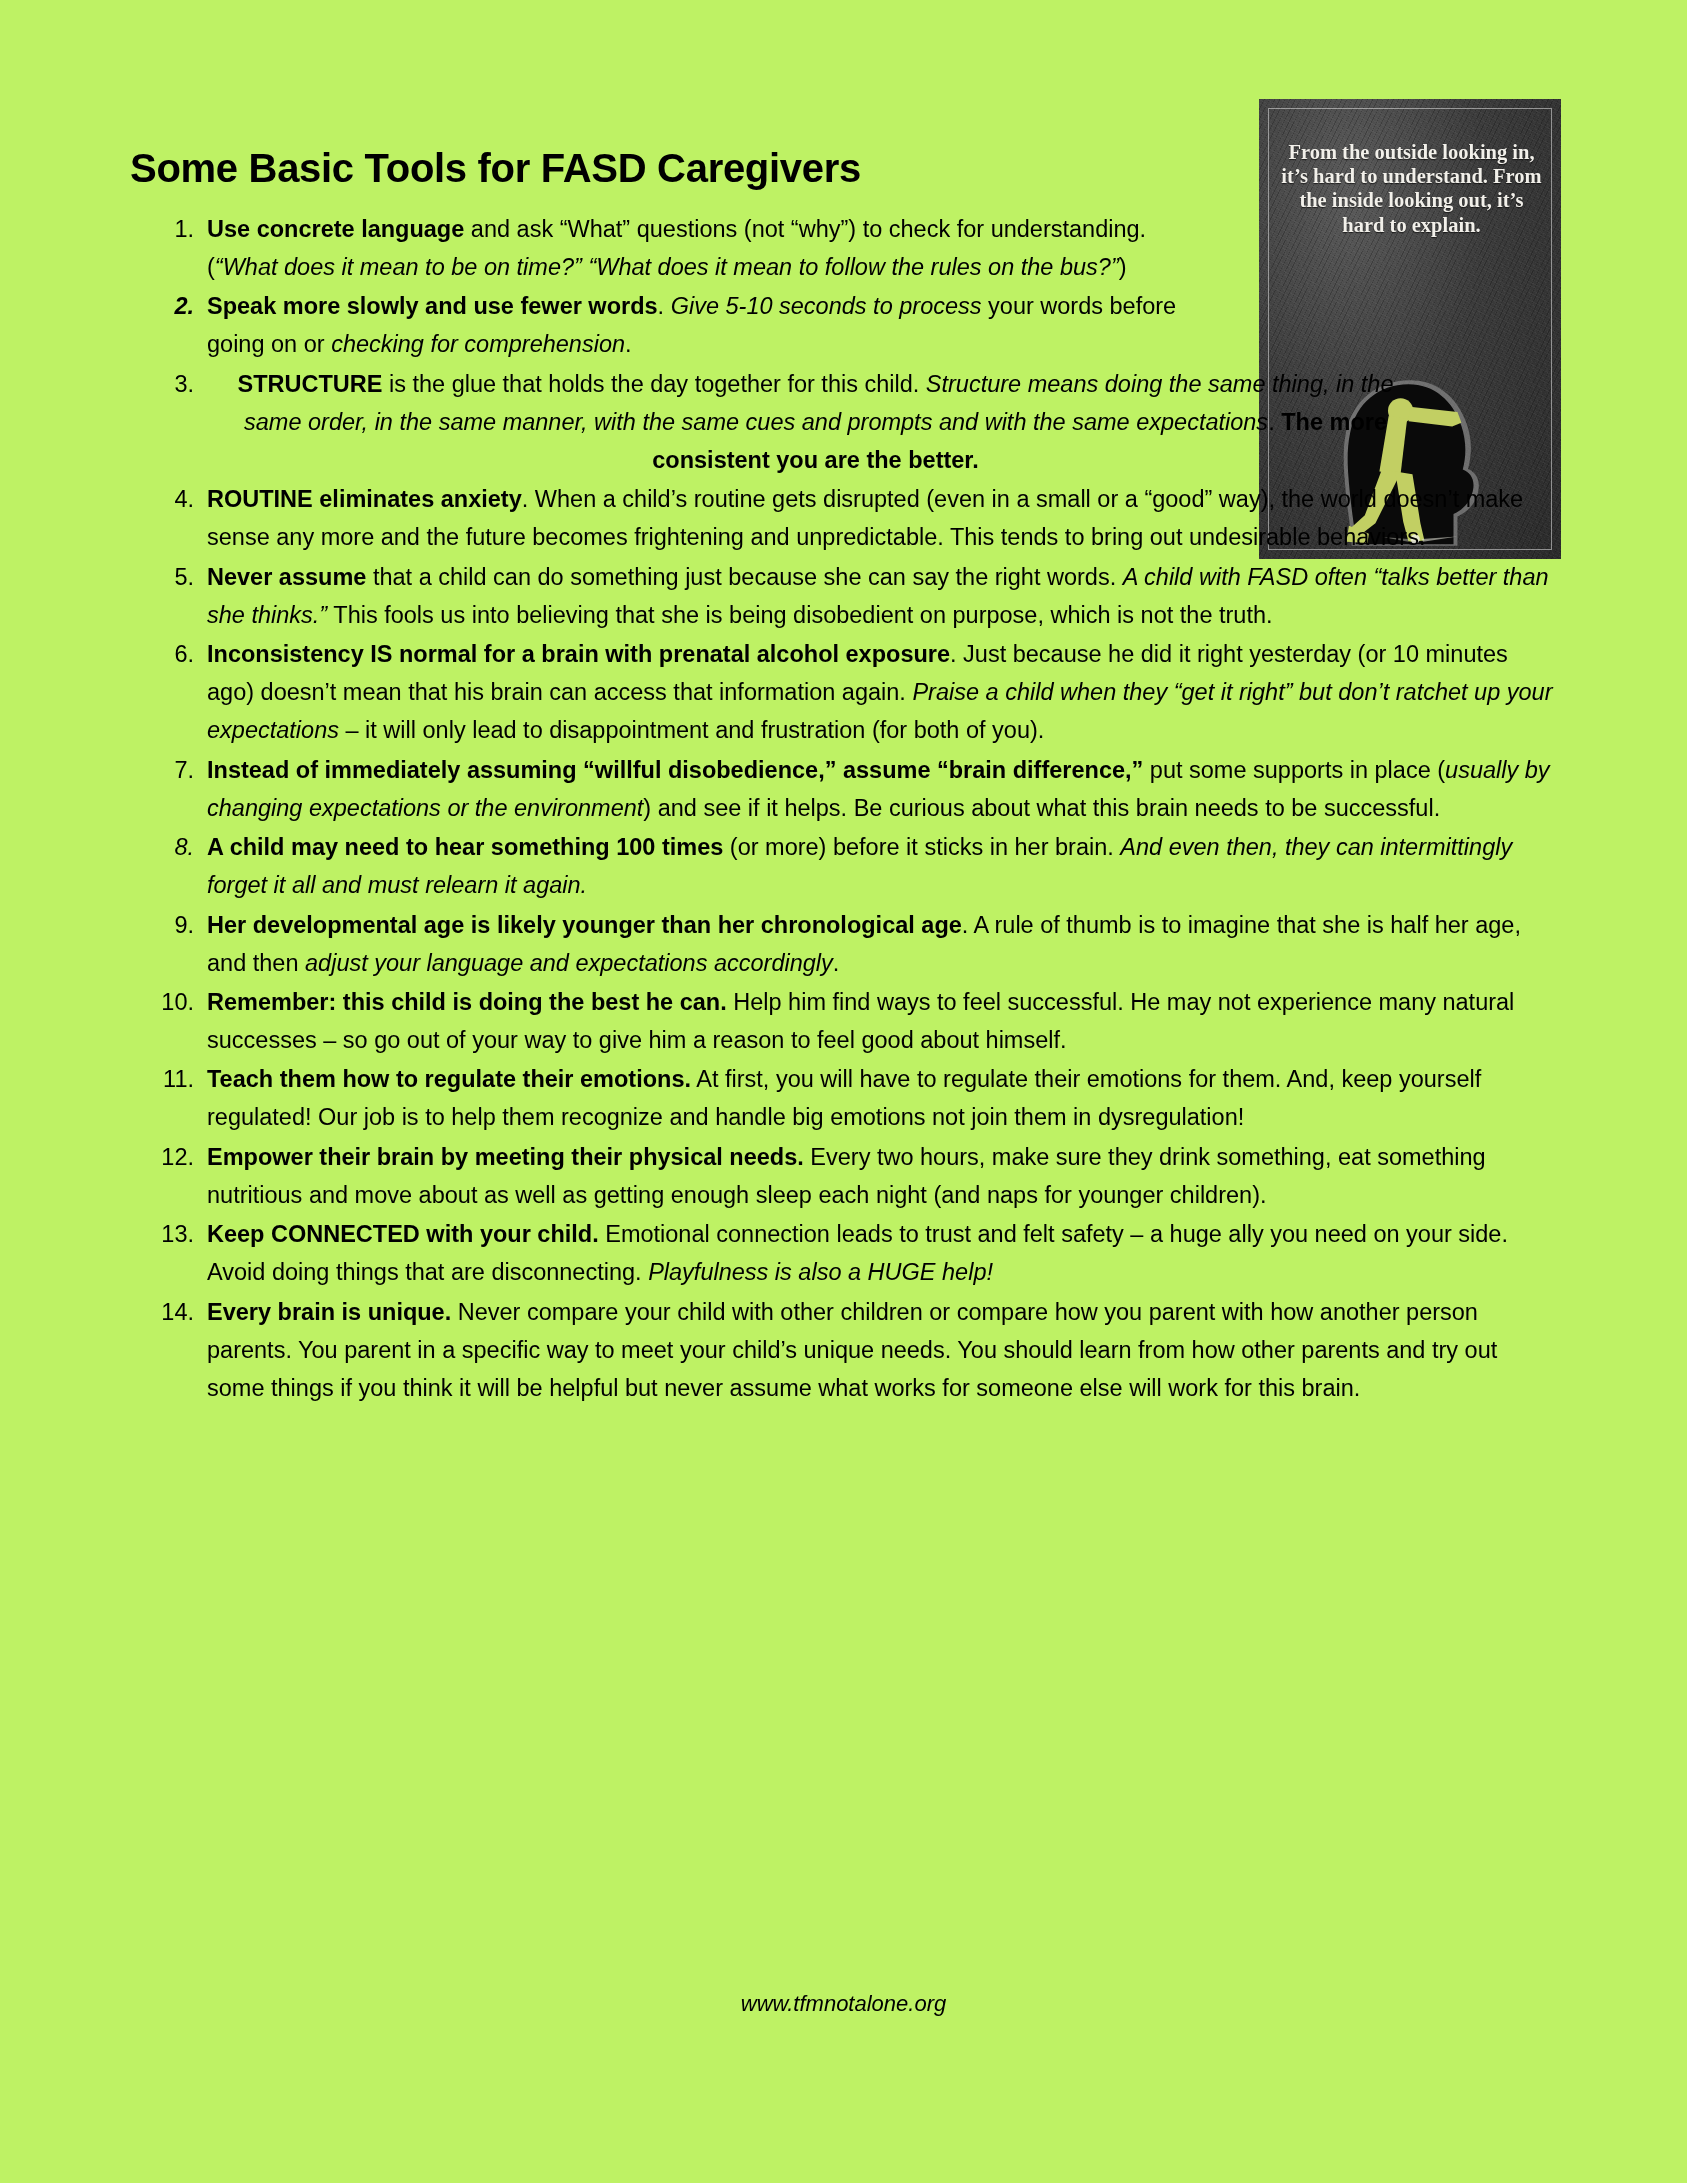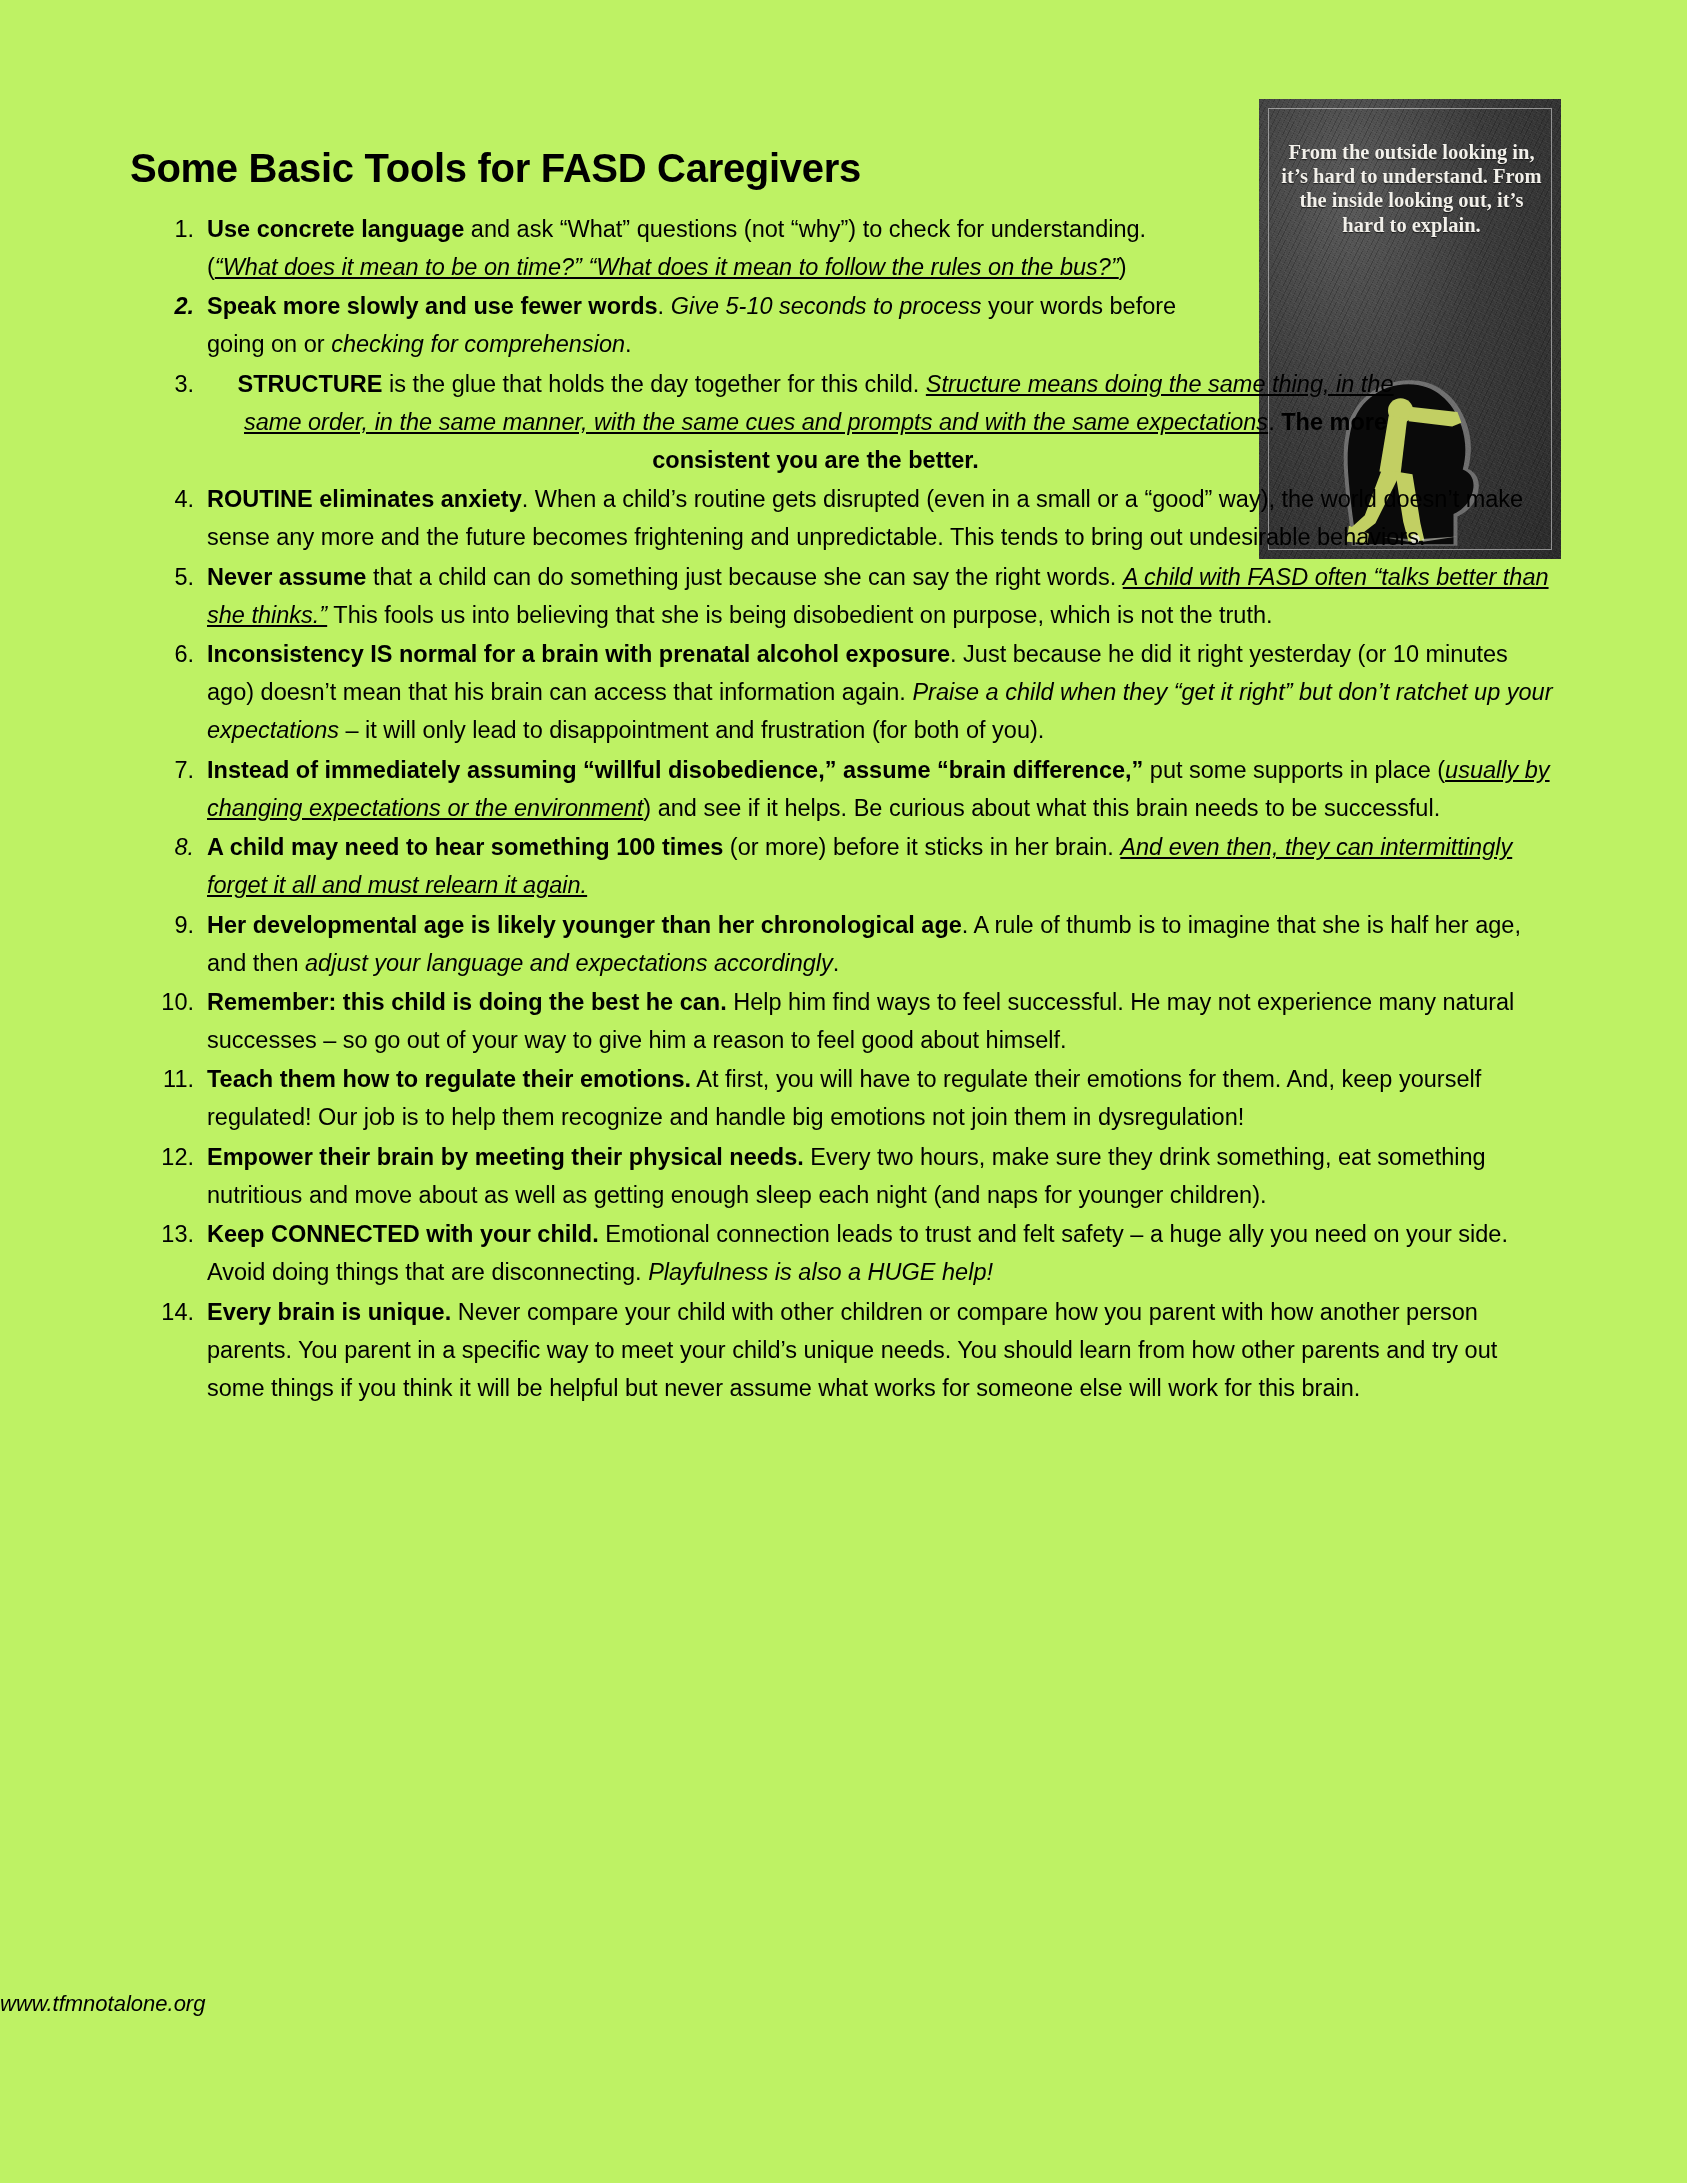--- a/index.html
+++ b/index.html
@@ -104,34 +104,34 @@
     text-align: right;
     font-size: 23.5px;
   }
   .tip-num.is-bi { font-weight: bold; font-style: italic; }
   .tip-num.is-i  { font-style: italic; }
 
   .tip-body { display: block; }
 
   
   .b  { font-weight: bold; margin-top: 40px; }
-  .i  { font-style: italic; text-decoration: underline; }
+  .i  { font-style: italic; }
   .bi { font-weight: normal; font-style: italic; margin-top: 16px; }
 
   
   .tip.narrow .tip-body { max-width: 973px; }
   .tip.semi   .tip-body { max-width: 1217px; text-align: center; }
 
   
   .footer {
     position: absolute;
     left: 0;
     right: 0;
     top: 1991px;
-    text-align: left;
+    text-align: center;
     font-size: 22px;
     font-style: italic;
   }
 </style>
 </head>
 <body>
 
 <div class="page">
 
   <h1 class="doc-title">Some Basic Tools for FASD Caregivers</h1>

